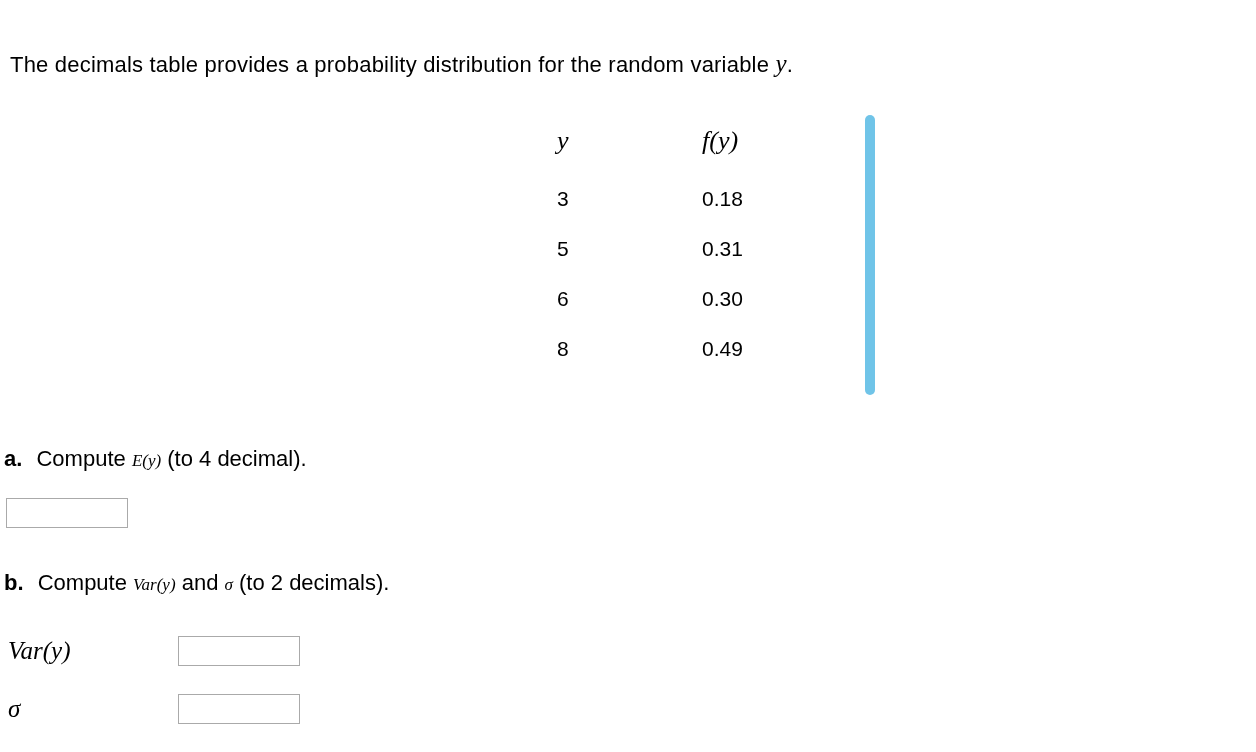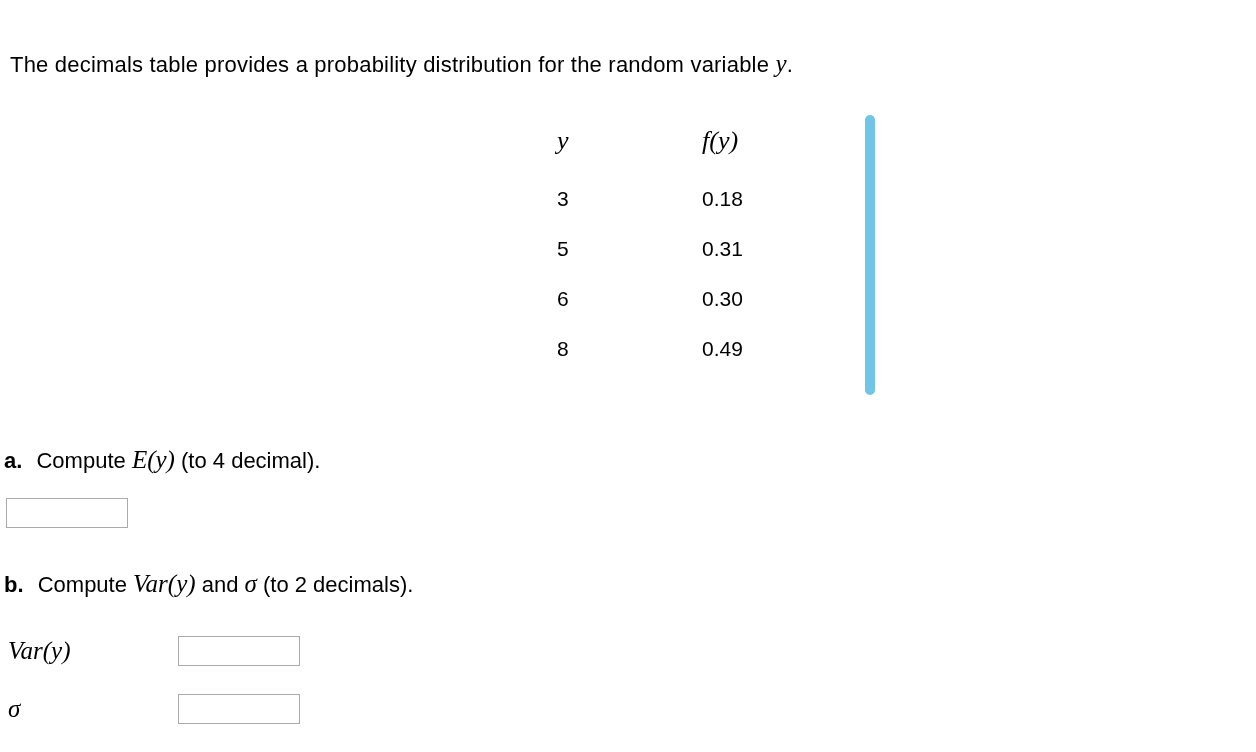--- a/index.html
+++ b/index.html
@@ -68,21 +68,21 @@
     left: 4px;
     font-size: 22px;
   }
   .q .qlabel {
     font-weight: bold;
     margin-right: 8px;
   }
   .q .math {
     font-family: "Times New Roman", Times, serif;
     font-style: italic;
-    font-size: 25px;
+    font-size: 17px;
   }
   .q-a { top: 446px; }
   .q-b { top: 570px; text-align: center; }
 
   .input-box {
     border: 1px solid #aaa;
     background: #fff;
     height: 30px;
     width: 122px;
     box-sizing: border-box;

